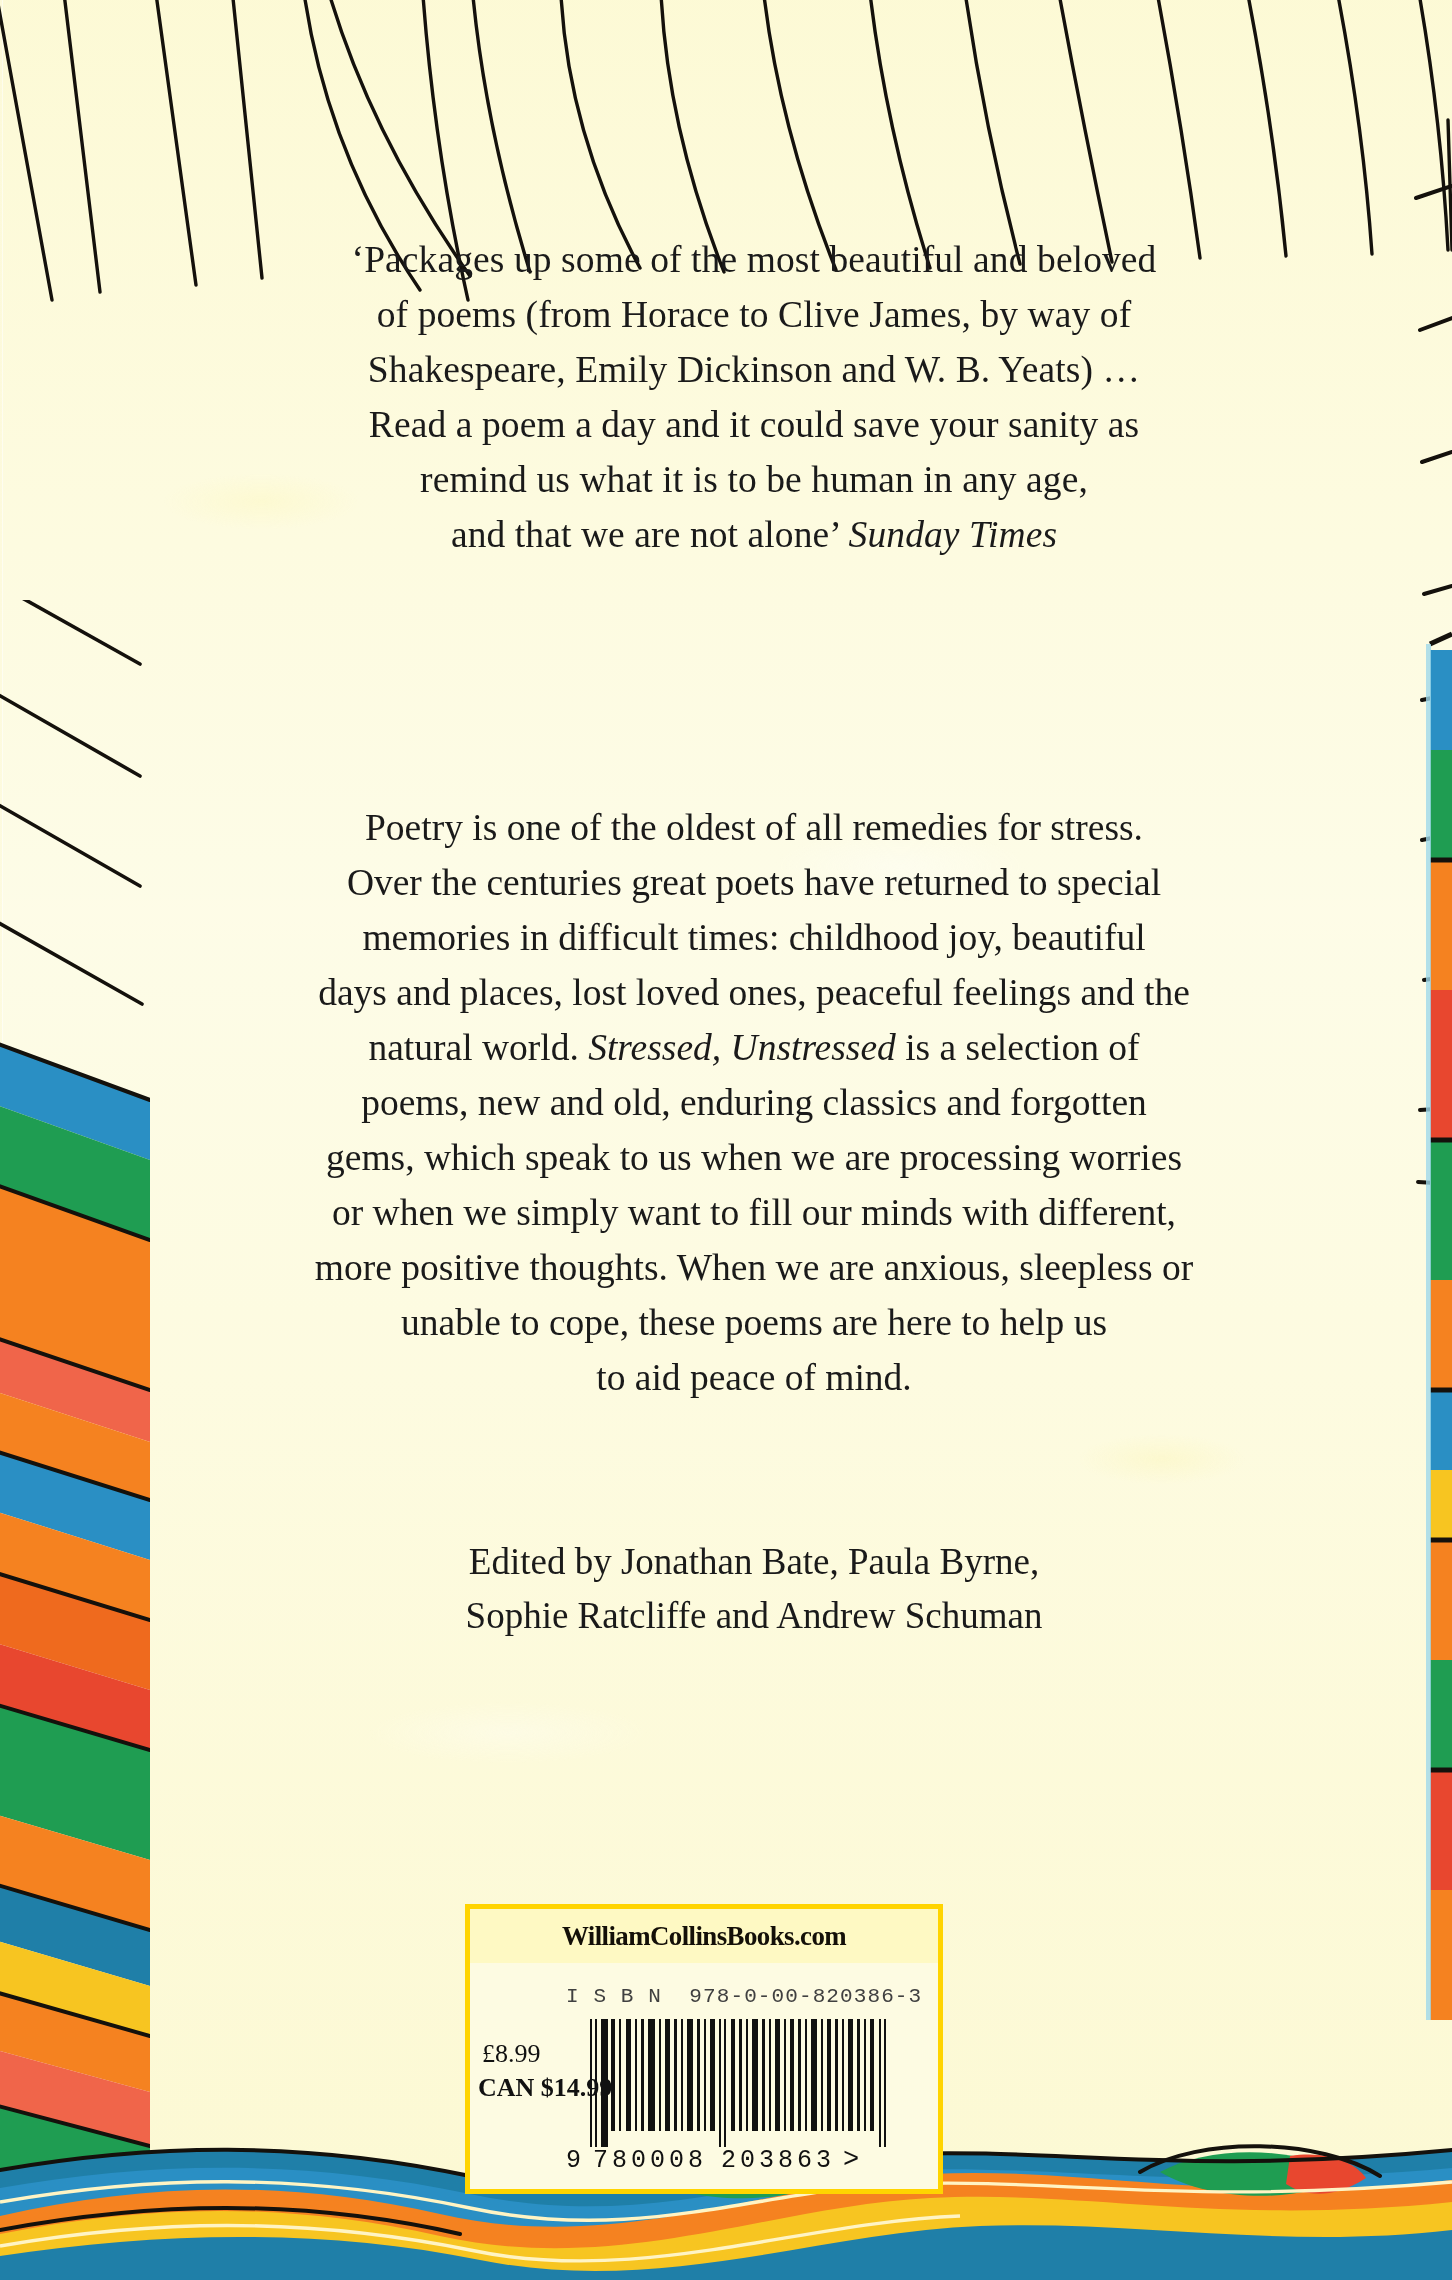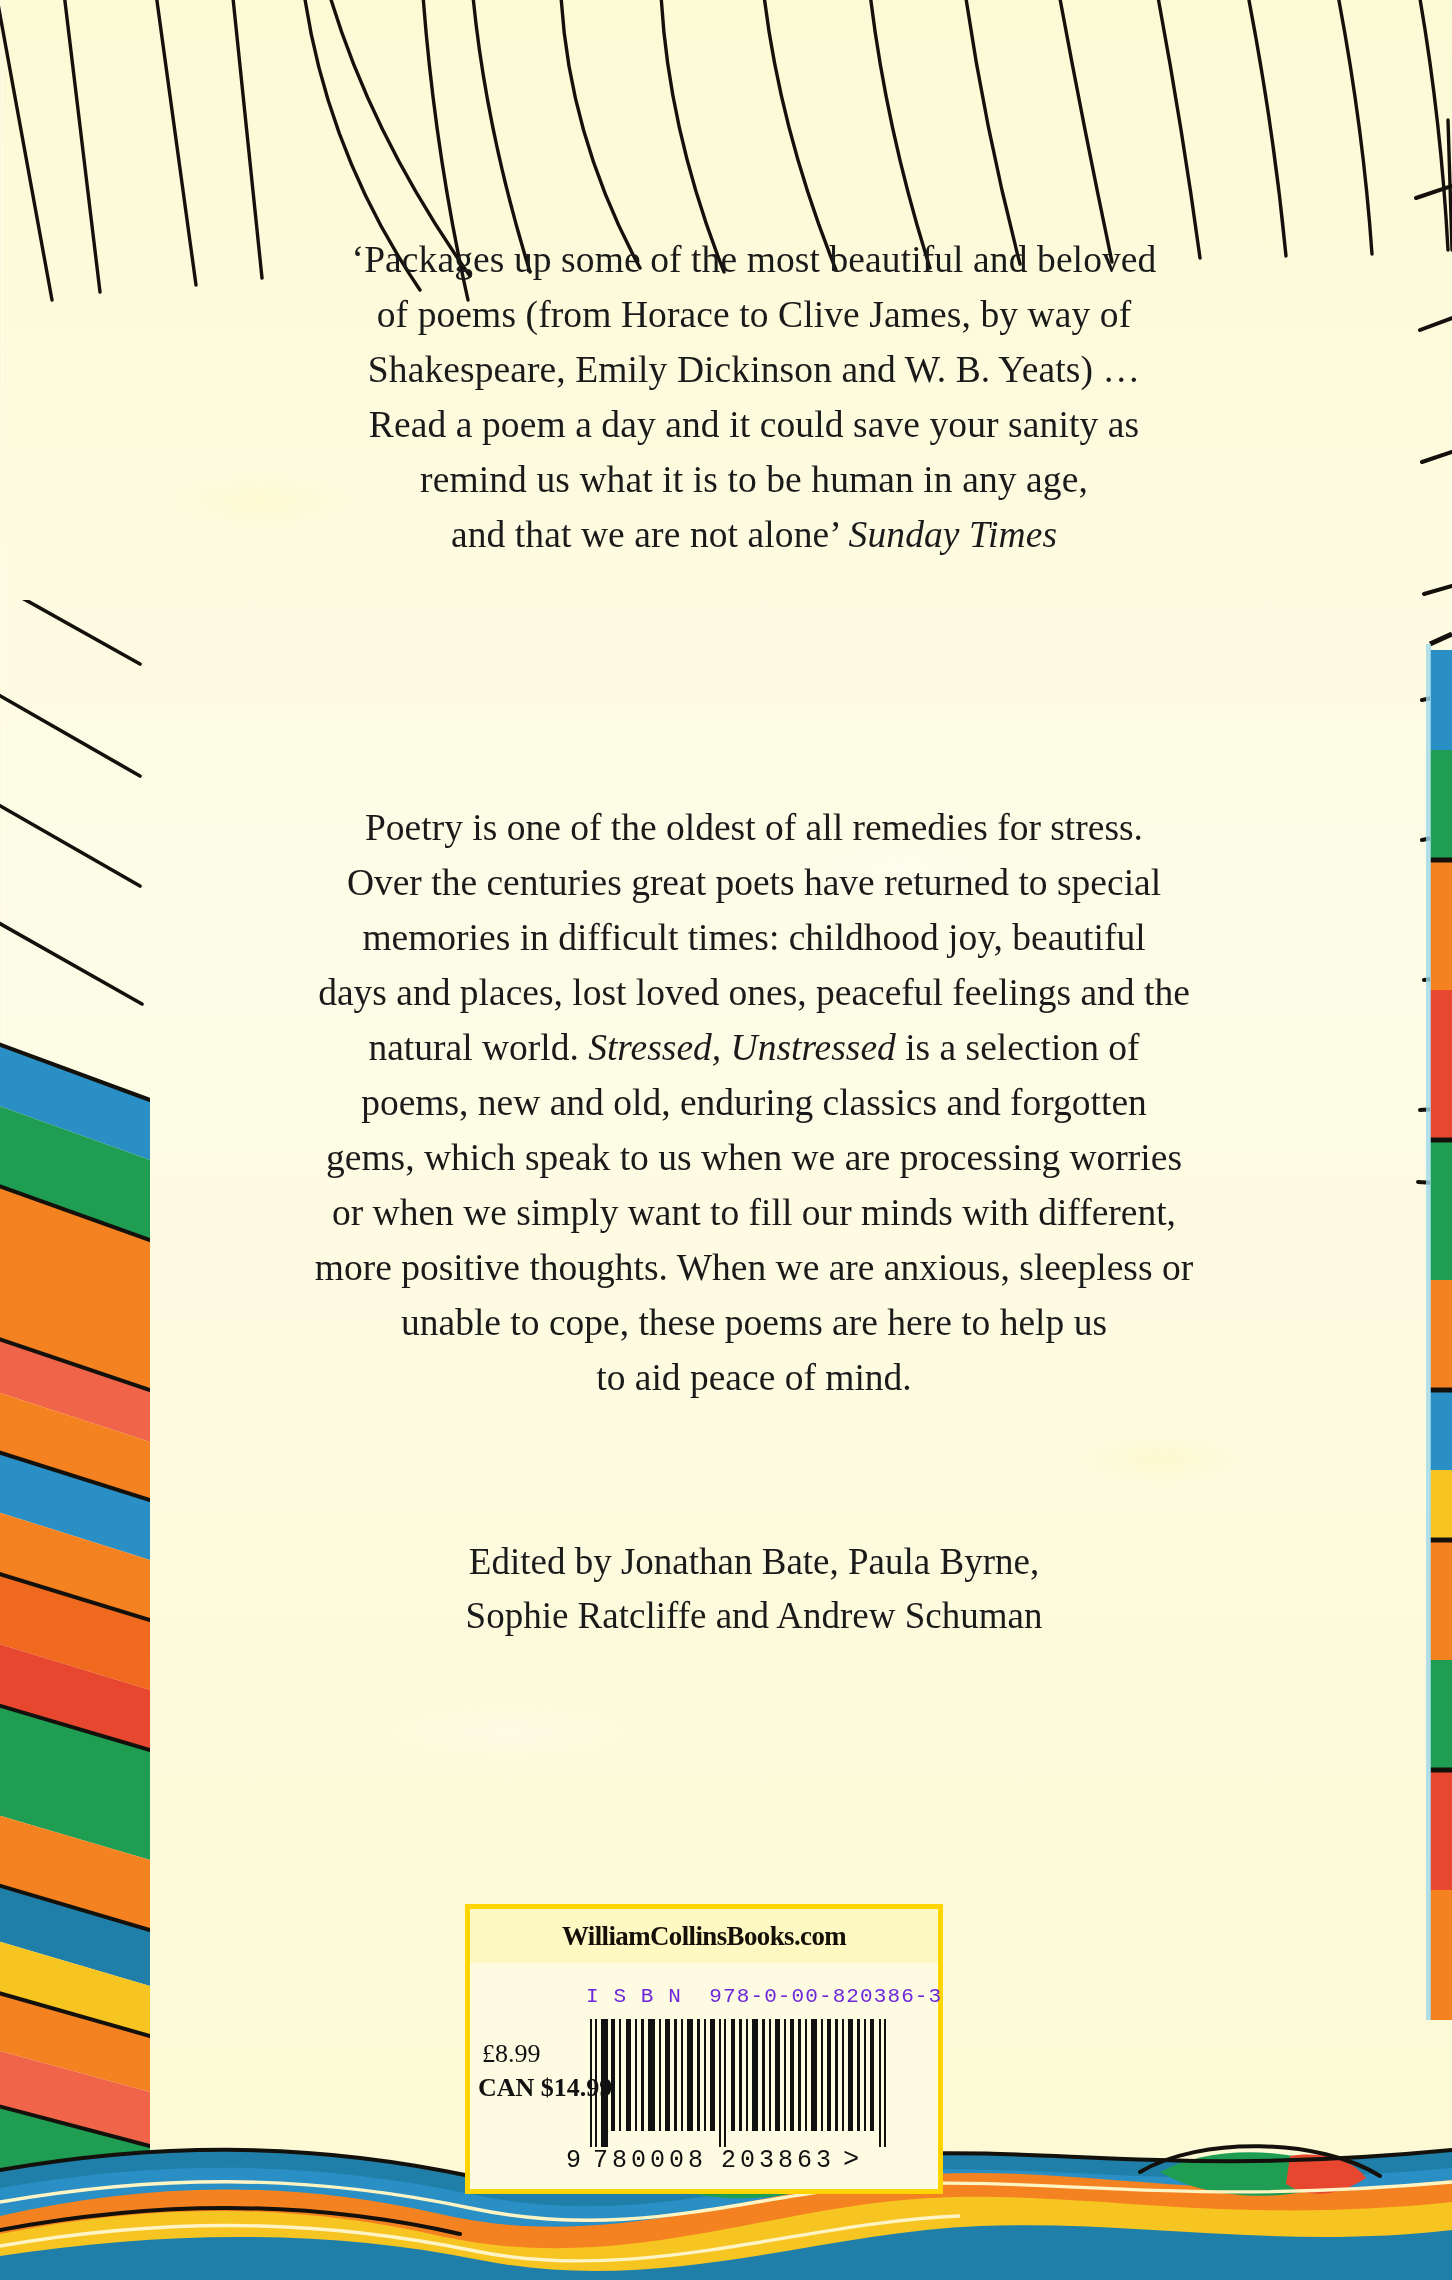--- a/index.html
+++ b/index.html
@@ -87,25 +87,25 @@
     font-family:"Liberation Serif", serif;
     font-weight:bold;
     font-size:28px;
     letter-spacing:-.6px;
     color:#141008;
     transform:scaleX(.96);
   }
   #barcode-body{position:relative;height:228px;}
 
   #isbn-text{
-    position:absolute;left:116px;top:22px;
+    position:absolute;left:96px;top:22px;
     font-family:"Liberation Mono", monospace;
     font-size:21px;
     letter-spacing:1.1px;
-    color:#6d28d9;
+    color:#404040;
     white-space:pre;
   }
   #price-gbp{
     position:absolute;left:12px;top:76px;
     font-family:"Liberation Serif", serif;
     font-weight:normal;font-size:26px;color:#111;
   }
   #price-cad{
     position:absolute;left:8px;top:110px;
     font-family:"Liberation Serif", serif;

